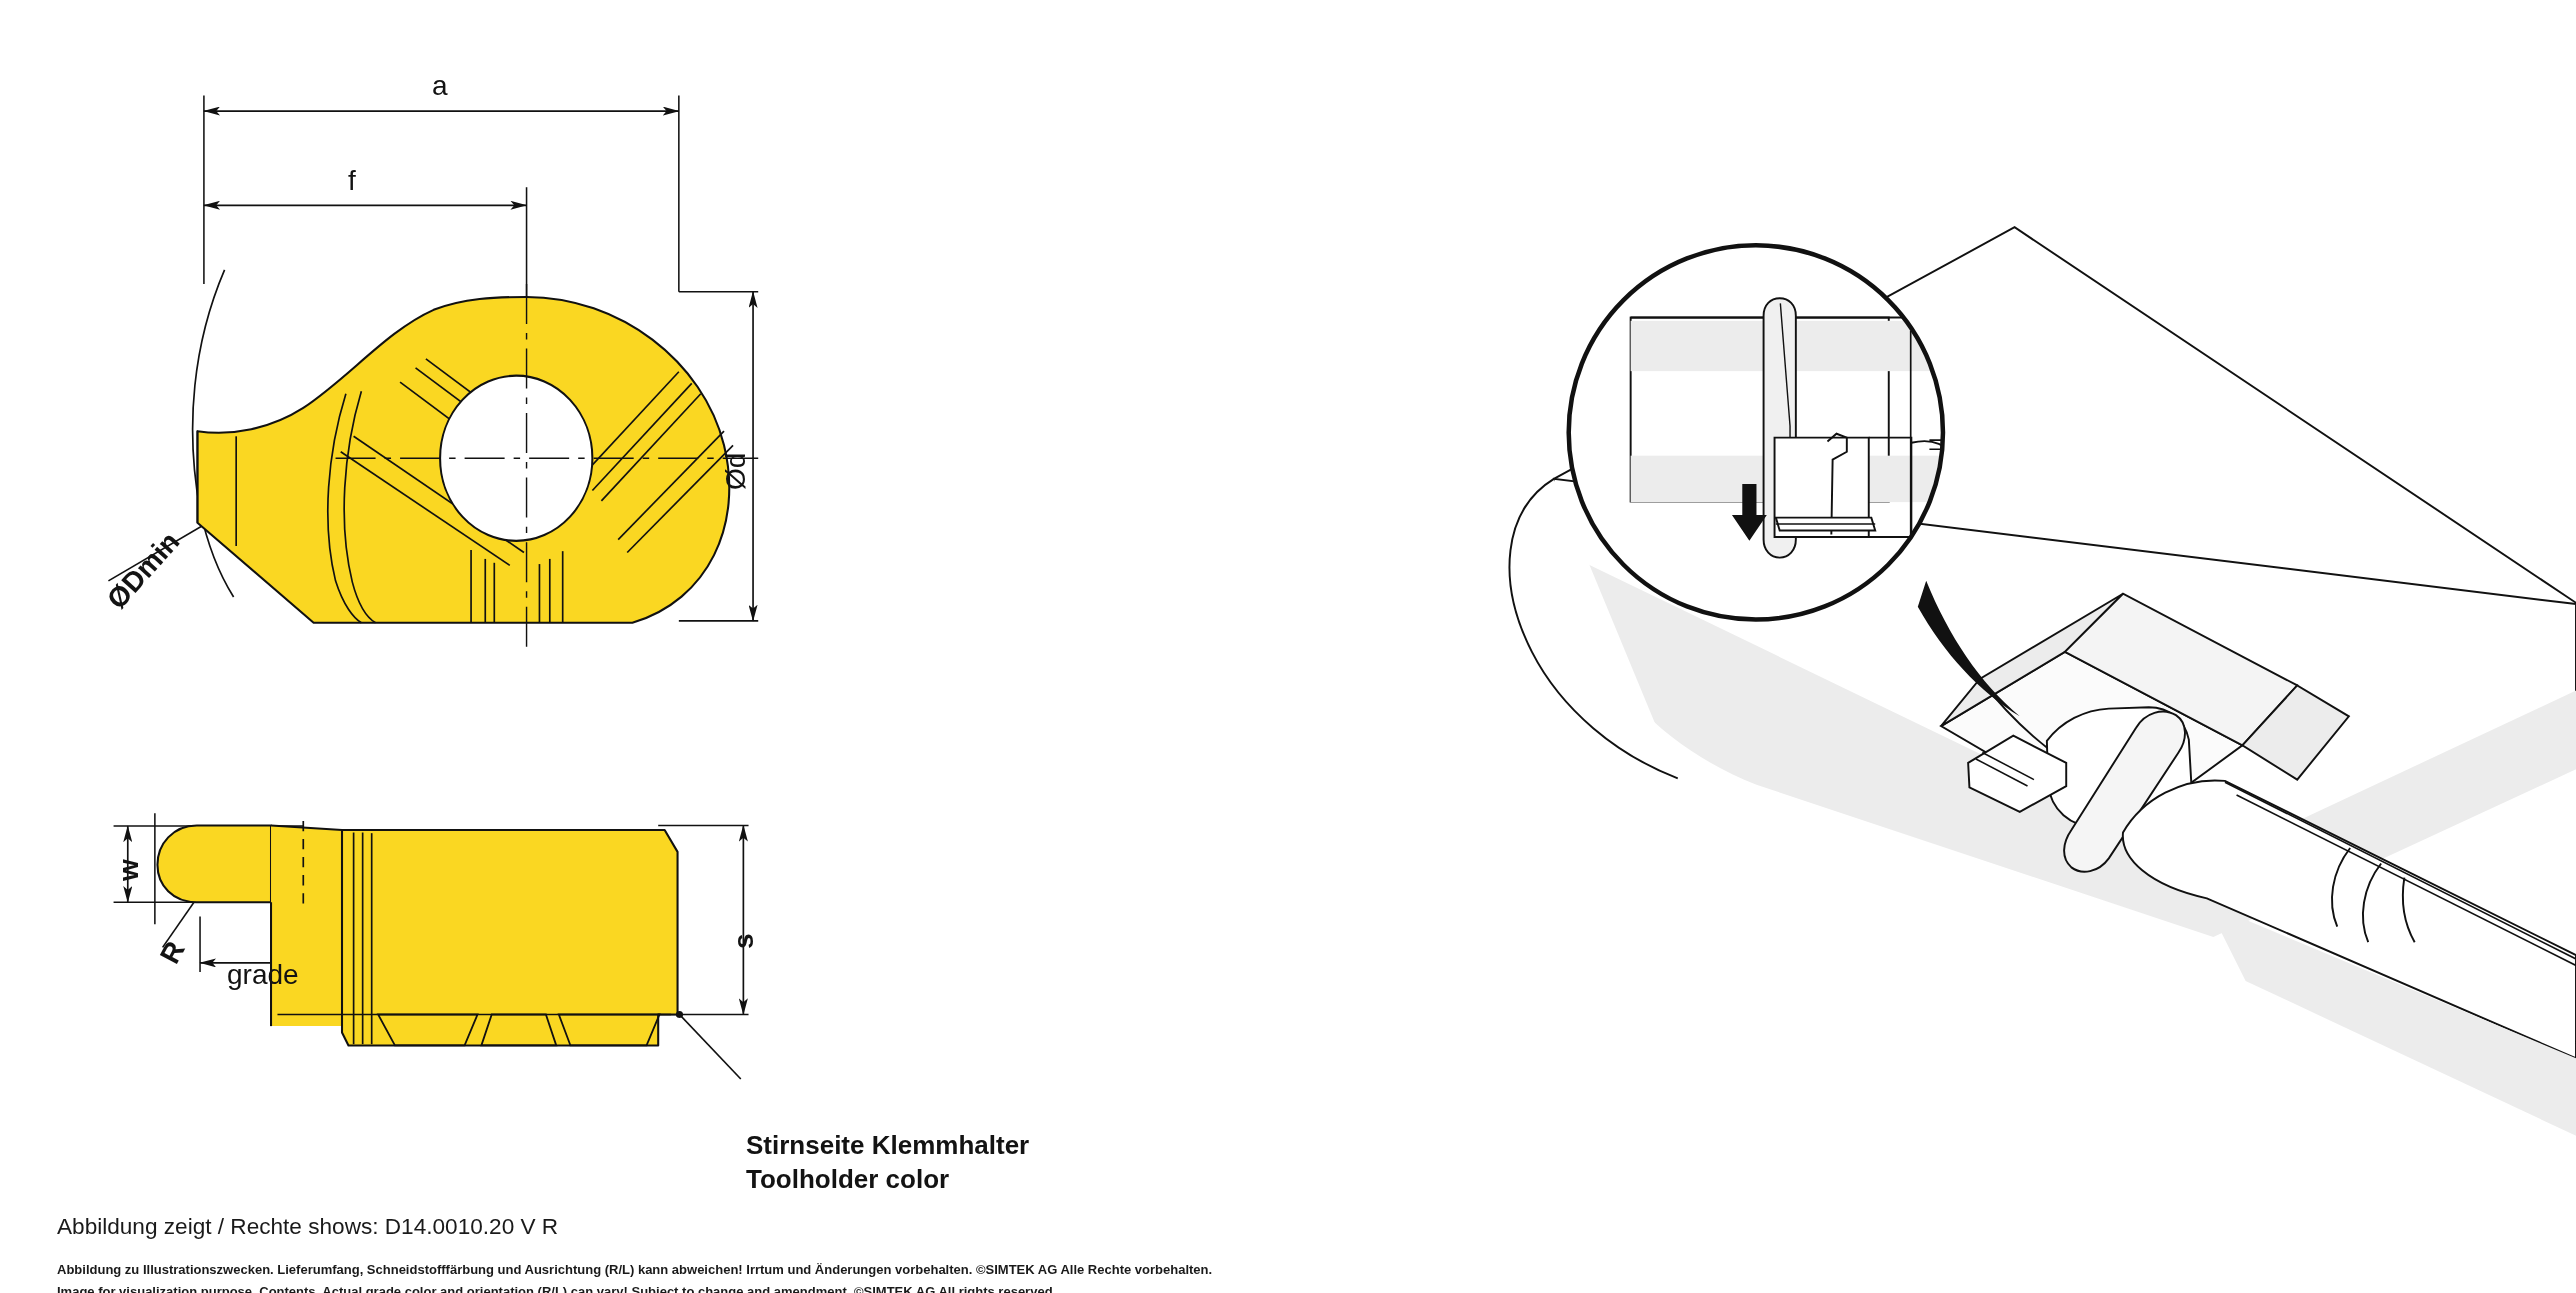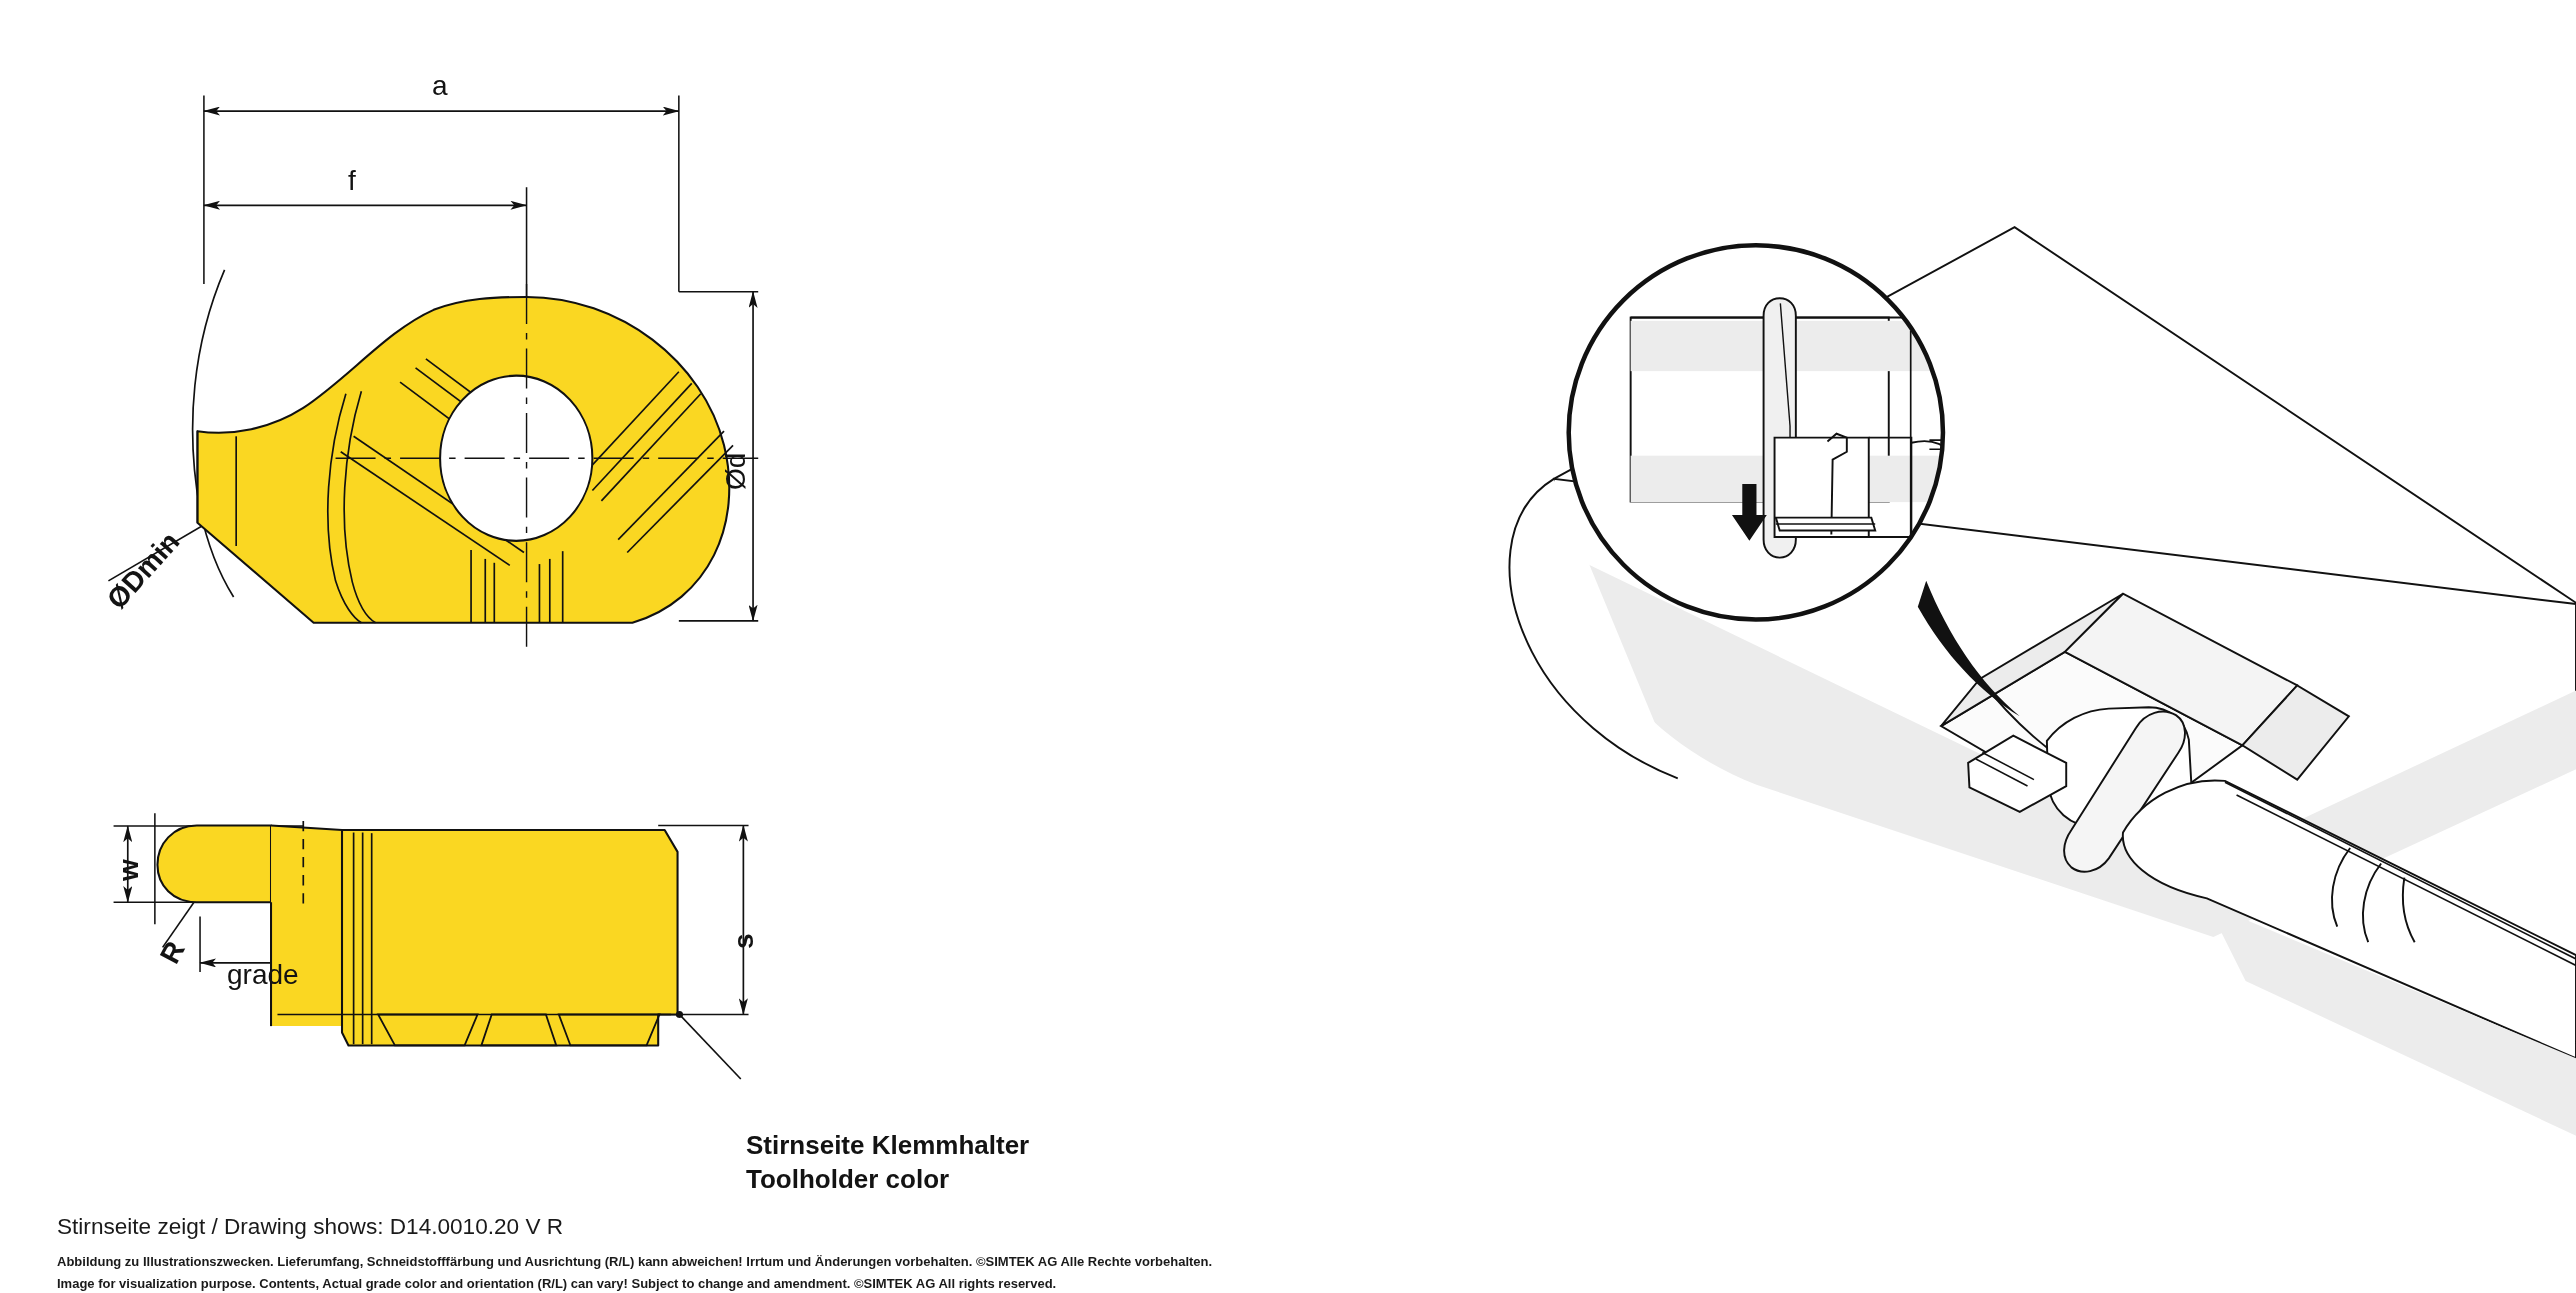--- a/index.html
+++ b/index.html
@@ -42,21 +42,21 @@
     white-space: nowrap;
     line-height: 26px;
   }
   .caption-legal {
     font-family: "Liberation Sans", sans-serif;
     font-size: 13px;
     font-weight: 700;
     color: #1a1a1a;
     white-space: nowrap;
     line-height: 18.7px;
-    margin-top: 13px;
+    margin-top: 21px;
   }
   .caption-legal.second { margin-top: 3px; }
 
   .lbl {
     position: absolute;
     font-family: "Liberation Sans", sans-serif;
     color: #131313;
     white-space: nowrap;
     user-select: none;
   }
@@ -357,19 +357,19 @@
   <div class="lbl lbl-dim" style="left:227px; top:959px;">grade</div>
 
   <div class="lbl lbl-dim rot90" style="left:728px; top:949px; font-weight:700;">s</div>
 
   <div class="lbl lbl-callout" style="left:746px; top:1128px;">
     <div>Stirnseite Klemmhalter</div>
     <div>Toolholder color</div>
   </div>
 
   <div class="footer-block">
-    <div class="caption-main">Stirnseite zeigt / Drawing shows: D14.0010.20 V R</div>
+    <div class="caption-main">Abbildung zeigt / Rechte shows: D14.0010.20 V R</div>
     <div class="caption-legal">Abbildung zu Illustrationszwecken. Lieferumfang, Schneidstofffärbung und Ausrichtung (R/L) kann abweichen! Irrtum und Änderungen vorbehalten. ©SIMTEK AG Alle Rechte vorbehalten.</div>
     <div class="caption-legal second">Image for visualization purpose. Contents, Actual grade color and orientation (R/L) can vary! Subject to change and amendment. ©SIMTEK AG All rights reserved.</div>
   </div>
 
 </div>
 
 
 </body></html>

